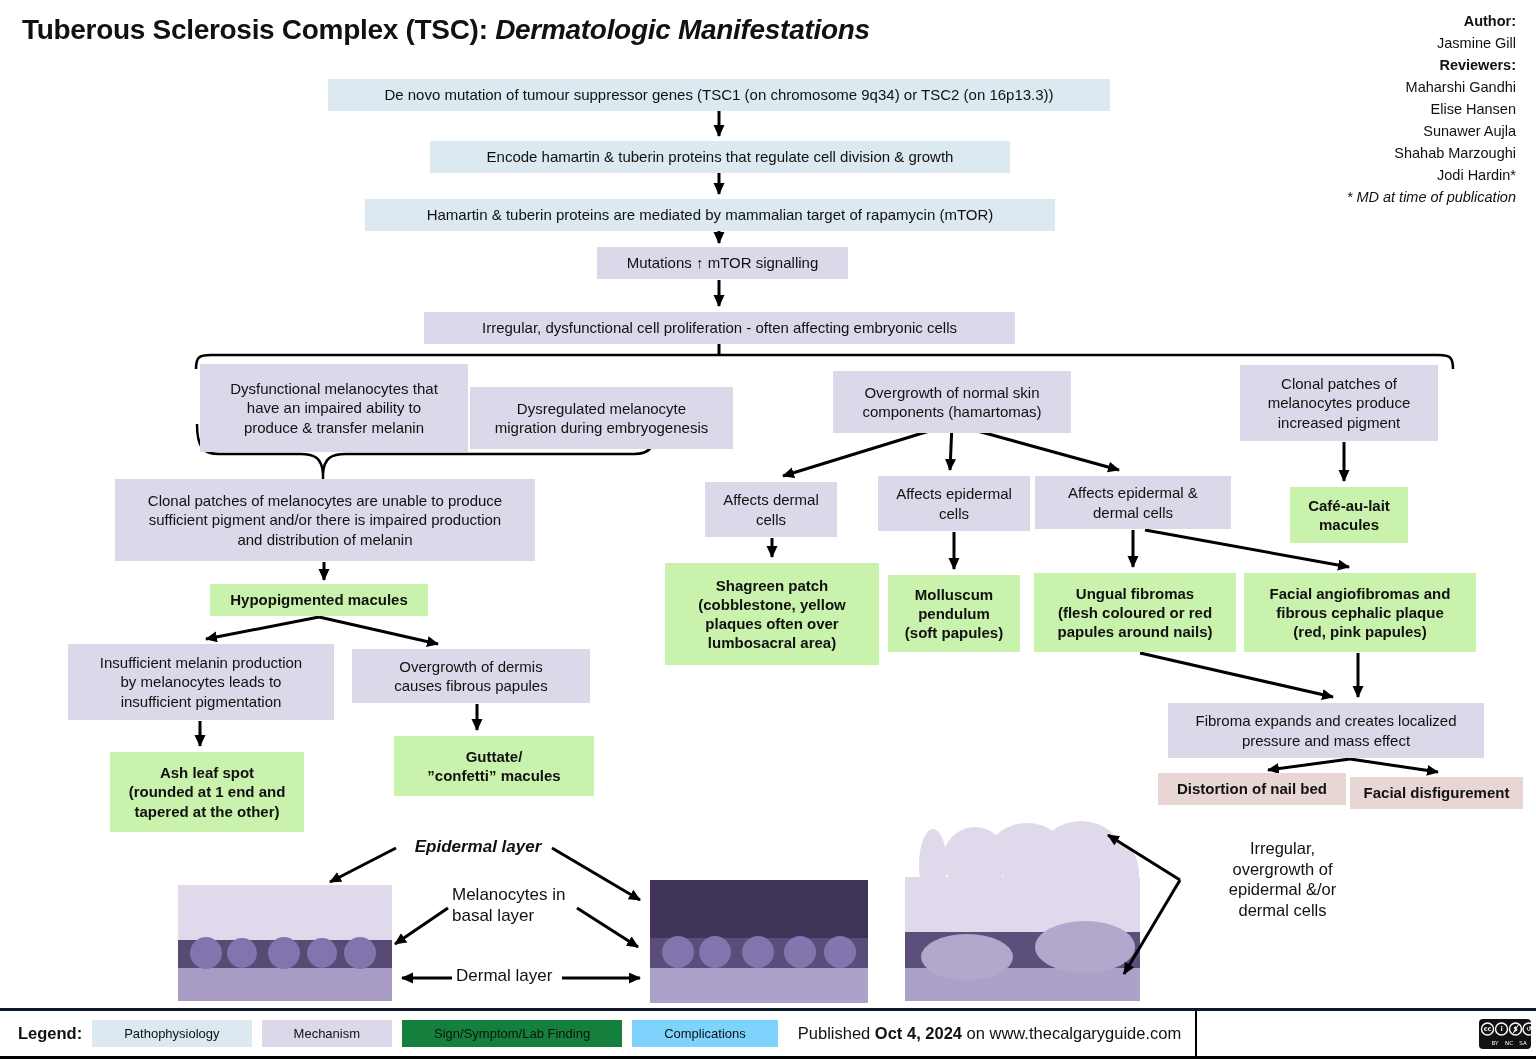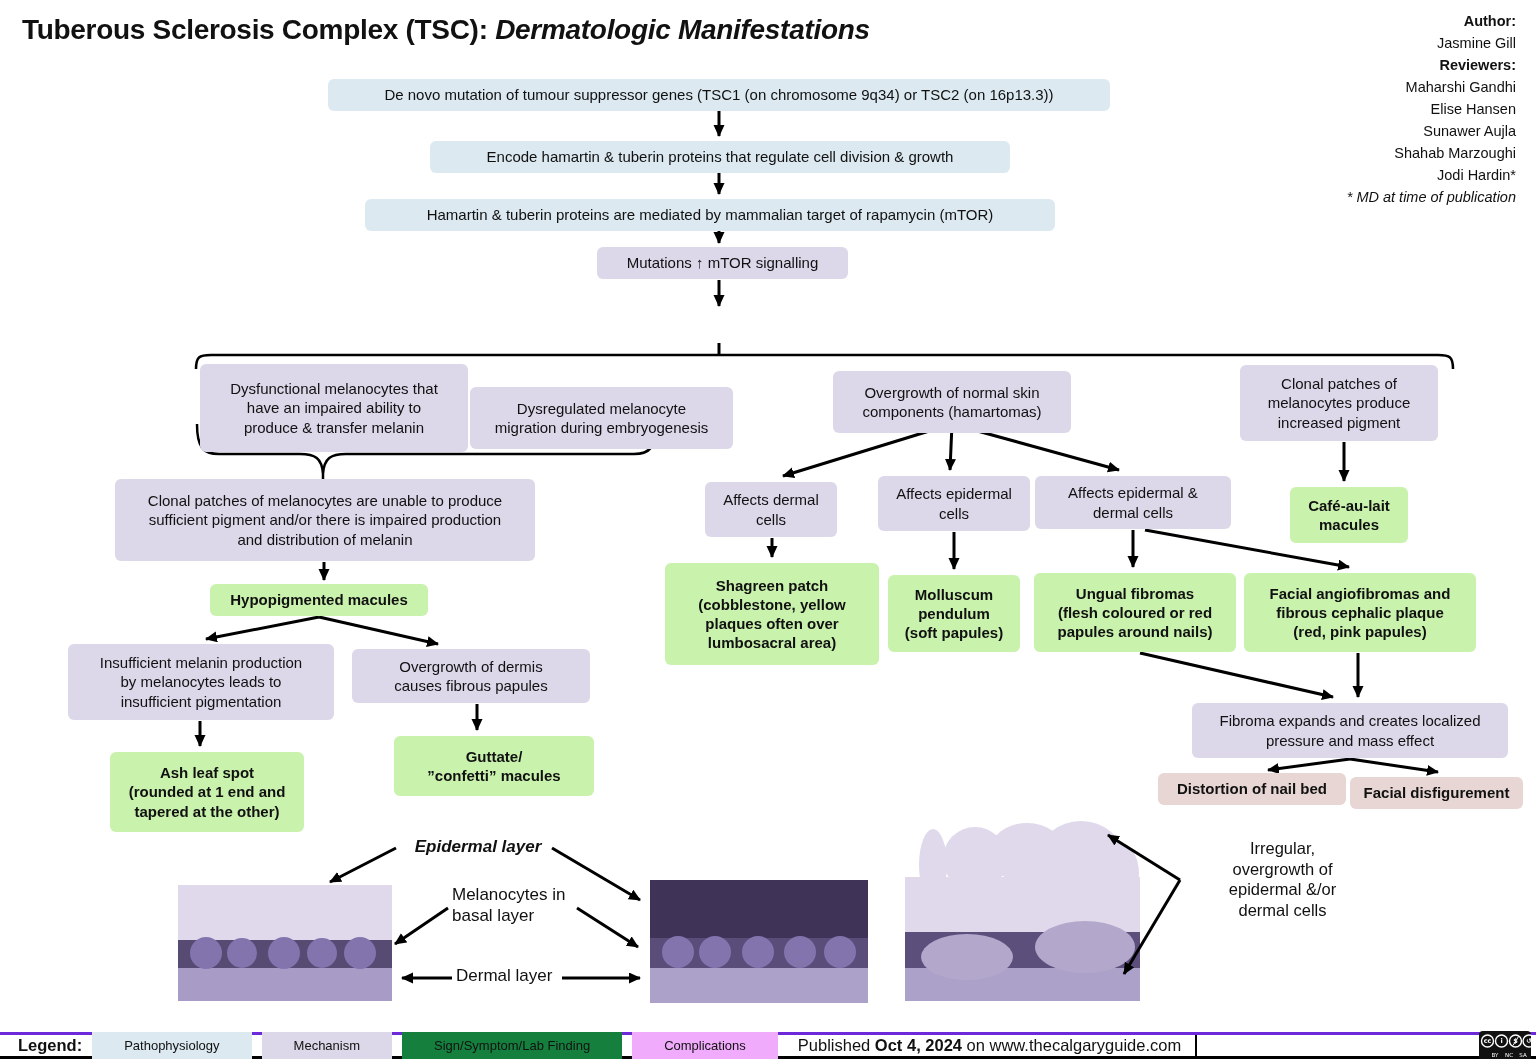--- a/index.html
+++ b/index.html
@@ -5,31 +5,31 @@
   html,body{margin:0;padding:0;background:#fff;}
   .page{position:relative;width:1536px;height:1059px;background:#ffffff;overflow:hidden;
         font-family:"Liberation Sans", sans-serif;color:#111;}
   .title{position:absolute;left:22px;top:14px;font-size:28px;font-weight:bold;letter-spacing:-0.3px;}
   .title .it{font-style:italic;}
   .authors{position:absolute;right:20px;top:10px;text-align:right;font-size:14.5px;line-height:22px;}
   .authors .b{font-weight:bold;}
   .authors .it{font-style:italic;}
   svg.overlay{position:absolute;left:0;top:0;z-index:1;pointer-events:none;}
   .node{position:absolute;z-index:2;display:flex;align-items:center;justify-content:center;
-        text-align:center;border-radius:6px;font-size:15px;line-height:1.27;
+        text-align:center;border-radius:0;font-size:15px;line-height:1.27;
         white-space:pre-line;padding:16px 6px;box-sizing:border-box;}
   .patho{background:#DCE9F1;}
   .mech{background:#DCD7E9;}
   .find{background:#C9F2AD;font-weight:bold;}
   .comp{background:#E7D6D3;font-weight:bold;}
   .skin-label{position:absolute;z-index:2;white-space:pre-line;font-size:17px;line-height:1.25;}
   .skin-label.bold-it{font-weight:bold;font-style:italic;}
   .diagram{position:absolute;z-index:0;}
-  .legendbar{position:absolute;left:0;right:0;bottom:0;height:27px;box-sizing:border-box;
-             border-top:3px solid #6d28d9;border-bottom:3px solid #000;background:#fff;
+  .legendbar{position:absolute;left:0;right:0;bottom:0;height:51px;box-sizing:border-box;
+             border-top:3px solid #0f172a;border-bottom:3px solid #000;background:#fff;
              display:flex;align-items:center;z-index:3;}
   .legendbar .lg-title{font-weight:bold;font-size:16.5px;margin-left:18px;}
   .lg-item{font-size:13px;padding:6px 32px;margin-left:10px;white-space:nowrap;}
   .published{font-size:16.5px;margin-left:20px;white-space:nowrap;}
   .published b{font-weight:bold;}
   .lg-divider{width:2px;align-self:stretch;background:#000;margin-left:14px;}
   .cc-badge{margin-left:auto;margin-right:4px;display:flex;align-items:center;}
 </style>
 </head>
 <body>
@@ -132,20 +132,21 @@
       <path d="M562,978 L640,978" marker-end="url(#ah)"></path>
       <path d="M1180,880 L1108,835" marker-end="url(#ah)"></path>
       <path d="M1180,880 L1124,974" marker-end="url(#ah)"></path>
     </g>
   </svg>
 
   <div class="node patho" style="left:328px;top:79px;width:782px;height:30px">De novo mutation of tumour suppressor genes (TSC1 (on chromosome 9q34) or TSC2 (on 16p13.3))</div>
   <div class="node patho" style="left:430px;top:141px;width:580px;height:30px">Encode hamartin &amp; tuberin proteins that regulate cell division &amp; growth</div>
   <div class="node patho" style="left:365px;top:199px;width:690px;height:30px">Hamartin &amp; tuberin proteins are mediated by mammalian target of rapamycin (mTOR)</div>
   <div class="node mech" style="left:597px;top:247px;width:251px;height:32px">Mutations ↑ mTOR signalling</div>
+  <div class="node mech" style="left:424px;top:312px;width:591px;height:31px">Irregular, dysfunctional cell proliferation - often affecting embryonic cells</div>
 
   <div class="node mech" style="left:200px;top:364px;width:268px;height:88px">Dysfunctional melanocytes that
 have an impaired ability to
 produce &amp; transfer melanin</div>
   <div class="node mech" style="left:470px;top:387px;width:263px;height:62px">Dysregulated melanocyte
 migration during embryogenesis</div>
   <div class="node mech" style="left:833px;top:371px;width:238px;height:62px">Overgrowth of normal skin
 components (hamartomas)</div>
   <div class="node mech" style="left:1240px;top:365px;width:198px;height:76px">Clonal patches of
 melanocytes produce
@@ -182,40 +183,40 @@
 (soft papules)</div>
   <div class="node find" style="left:1034px;top:573px;width:202px;height:79px">Ungual fibromas
 (flesh coloured or red
 papules around nails)</div>
   <div class="node find" style="left:1244px;top:573px;width:232px;height:79px">Facial angiofibromas and
 fibrous cephalic plaque
 (red, pink papules)</div>
   <div class="node find" style="left:1290px;top:487px;width:118px;height:56px">Café-au-lait
 macules</div>
 
-  <div class="node mech" style="left:1192px;top:703px;width:316px;height:55px">Fibroma expands and creates localized
+  <div class="node mech" style="left:1168px;top:703px;width:316px;height:55px">Fibroma expands and creates localized
 pressure and mass effect</div>
   <div class="node comp" style="left:1158px;top:773px;width:188px;height:32px">Distortion of nail bed</div>
   <div class="node comp" style="left:1350px;top:777px;width:173px;height:27px">Facial disfigurement</div>
 
   <div class="skin-label bold-it" style="left:398px;top:836px;width:160px;text-align:center;">Epidermal layer</div>
   <div class="skin-label" style="left:452px;top:884px;width:140px;">Melanocytes in
 basal layer</div>
   <div class="skin-label" style="left:456px;top:965px;width:110px;">Dermal layer</div>
   <div class="skin-label" style="left:1200px;top:838px;width:165px;text-align:center;font-size:16.5px;">Irregular,
 overgrowth of
 epidermal &amp;/or
 dermal cells</div>
 
   <div class="legendbar">
     <span class="lg-title">Legend:</span>
     <span class="lg-item" style="background: rgb(220, 233, 241);">Pathophysiology</span>
     <span class="lg-item" style="background: rgb(220, 215, 233);">Mechanism</span>
     <span class="lg-item" style="background: #15803d;">Sign/Symptom/Lab Finding</span>
-    <span class="lg-item" style="background: #f0abfc;">Complications</span>
+    <span class="lg-item" style="background: #7dd3fc;">Complications</span>
     <span class="published"><span>Published </span><b>Oct 4, 2024</b><span> on www.thecalgaryguide.com</span></span>
     <span class="lg-divider"></span>
     <span class="cc-badge">
       <svg width="54" height="32">
         <rect x="1" y="1" width="52" height="30" rx="4" fill="#111"></rect>
         <g stroke="#fff" stroke-width="1.4" fill="none">
           <circle cx="9.5" cy="11" r="6"></circle>
           <circle cx="23.5" cy="11" r="6"></circle>
           <circle cx="37.5" cy="11" r="6"></circle>
           <circle cx="51" cy="11" r="6"></circle>

